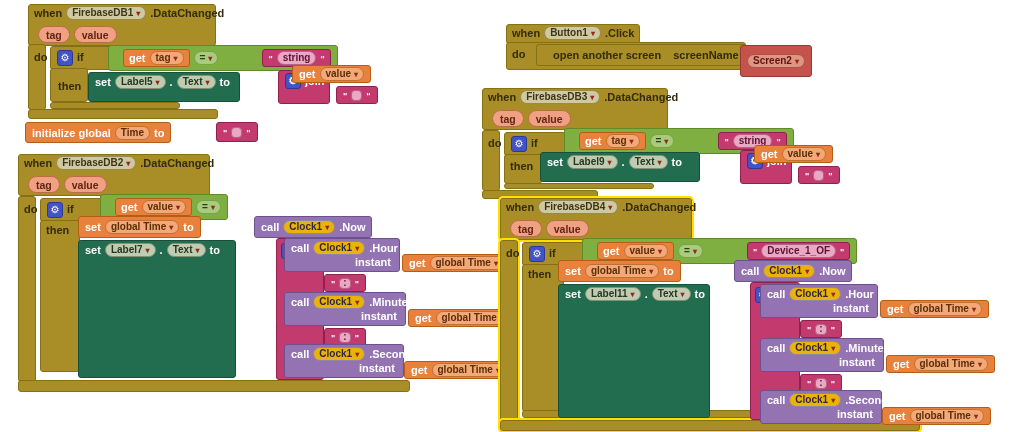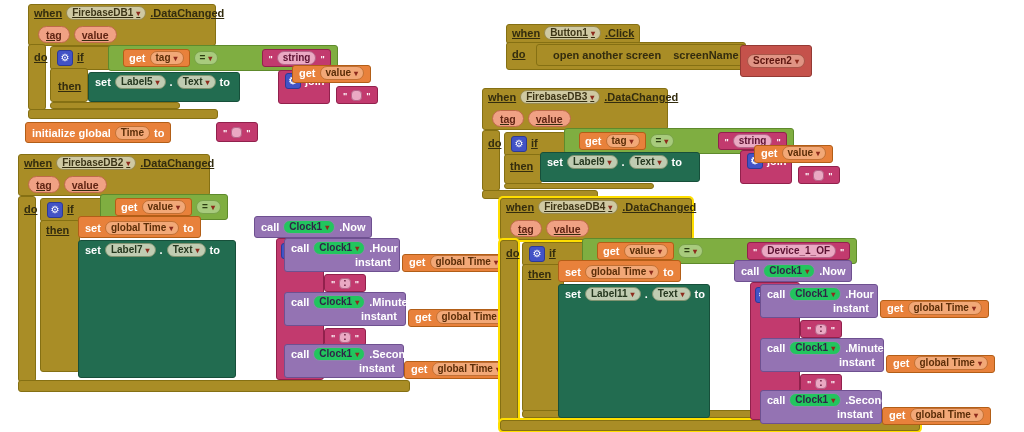--- a/index.html
+++ b/index.html
@@ -6,47 +6,47 @@
   body{width:1024px;height:432px;background:#ffffff;position:relative;overflow:hidden;
        font-family:"Liberation Sans",sans-serif;}
   .blk{position:absolute;box-sizing:border-box;border-radius:3px;}
   .bar{position:absolute;box-sizing:border-box;border-radius:3px;}
   .row{display:flex;align-items:center;gap:4px;padding:2px 6px;font-weight:bold;
        font-size:11px;white-space:nowrap;line-height:14px;}
   .iblk{display:inline-flex;align-items:center;gap:4px;border-radius:3px;padding:1px 5px;
         height:18px;box-sizing:border-box;font-weight:bold;font-size:11px;}
   
   .gold{background:#A98D26;border:1px solid #857013;color:#332C0E;padding-left:16px;}
-  .orange{background:#E8813B;border:1px solid #B25E17;color:#fff;align-items:flex-end;}
+  .orange{background:#E8813B;border:1px solid #B25E17;color:#fff;}
   .dgreen{background:#226C50;border:1px solid #174F3A;color:#fff;}
   .purple{background:#9473B3;border:1px solid #6E5090;color:#fff;}
   .magenta{background:#C23A6E;border:1px solid #91214C;color:#fff;margin-left:40px;}
   .green{background:#7FAE41;border:1px solid #5E8A2C;color:#fff;}
   .red{background:#C5524B;border:1px solid #943A34;color:#fff;}
   
   .fld{display:inline-flex;align-items:center;border-radius:8px;padding:0 5px;height:14px;
        font-size:10px;font-weight:bold;box-sizing:border-box;white-space:nowrap;}
   .f-gold{background:#CFC9A2;border:1px solid #97894E;color:#3D3517;}
   .f-orange{background:#F2A877;border:1px solid #C17034;color:#5C2E08;}
   .f-dgreen{background:#C0CCB2;border:1px solid #7F9370;color:#25371F;}
-  .f-purple{background:#22c55e;border:1px solid #9084AD;color:#2F2547;}
+  .f-purple{background:#eab308;border:1px solid #9084AD;color:#2F2547;}
   .f-green{background:#A8CB7D;border:1px solid #79A24A;color:#2C3E12;}
   .f-magenta{background:#EAA9C3;border:1px solid #B56488;color:#5C1232;}
   .f-red{background:#E09484;border:1px solid #A85548;color:#5C150F;}
   .efld{min-width:11px;height:11px;padding:0 3px;border-radius:4px;}
   .oval{background:#F0A184;border:1px solid #BE6A49;border-radius:9px;color:#5F2413;
         padding:0 7px;height:15px;display:inline-flex;align-items:center;font-size:10.5px;font-weight:bold;}
   .caret::after{content:"▾";font-size:8px;margin-left:3px;color:#8E2B1D;}
   .q::after{content:'"';font-size:9px;}
   .gear{width:14px;height:14px;min-width:14px;background:#4253C6;border:1px solid #2C3A96;
         border-radius:3px;color:#fff;display:inline-flex;align-items:center;justify-content:center;}
   .gear::after{content:"⚙";font-size:10px;line-height:14px;}
   .instant{position:absolute;right:8px;bottom:3px;font-size:11px;font-weight:bold;text-align:right;}
   .sel{box-shadow:0 0 0 2px #FFDE00;}
-  .lblrow{position:absolute;font-weight:bold;font-size:11px;white-space:nowrap;color:#332C0E;text-decoration:underline;}
+  .lblrow{position:absolute;font-weight:bold;font-size:11px;white-space:nowrap;color:#332C0E;}
 </style>
 </head>
 <body>
 
 <div class="blk gold" style="left:28px;top:4px;width:188px;height:42px"></div>
 <div class="bar gold" style="left:28px;top:44px;width:14px;height:66px"></div>
 <div class="bar gold" style="left:28px;top:109px;width:190px;height:10px"></div>
 <div class="blk gold" style="left:50px;top:46px;width:62px;height:24px"></div>
 <div class="bar gold" style="left:50px;top:68px;width:38px;height:34px"></div>
 <div class="bar gold" style="left:50px;top:102px;width:130px;height:7px"></div>

